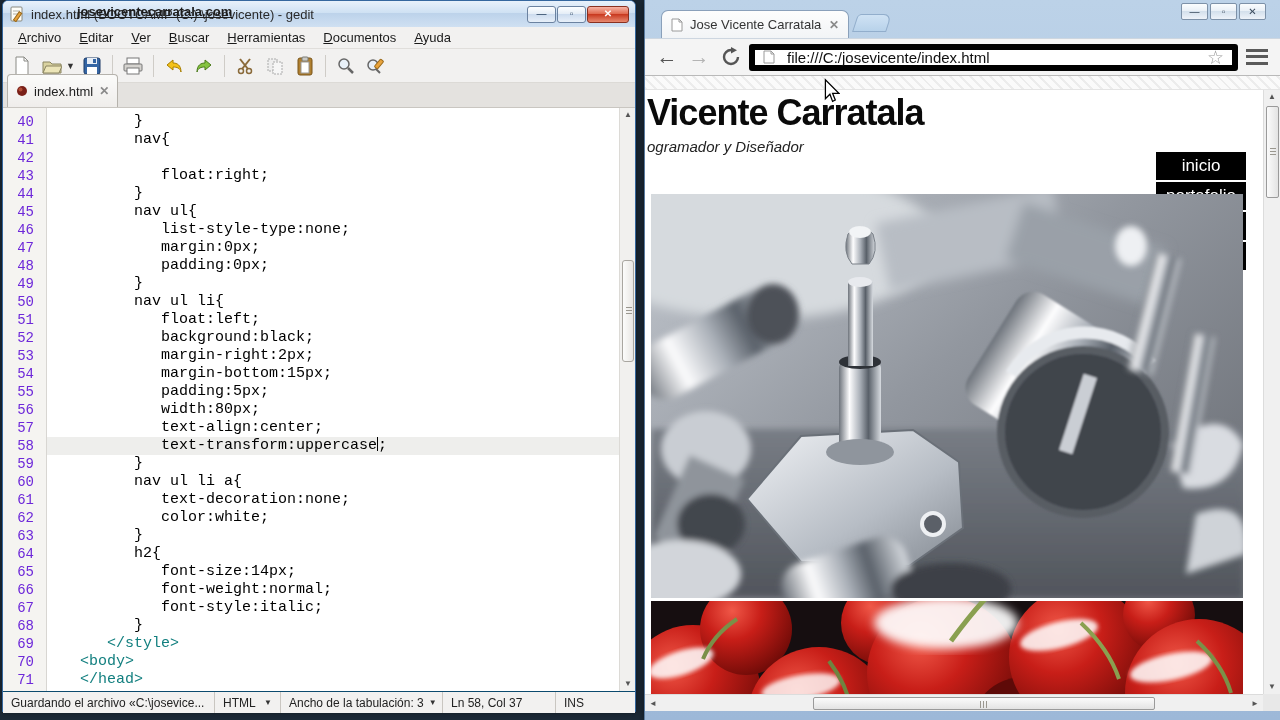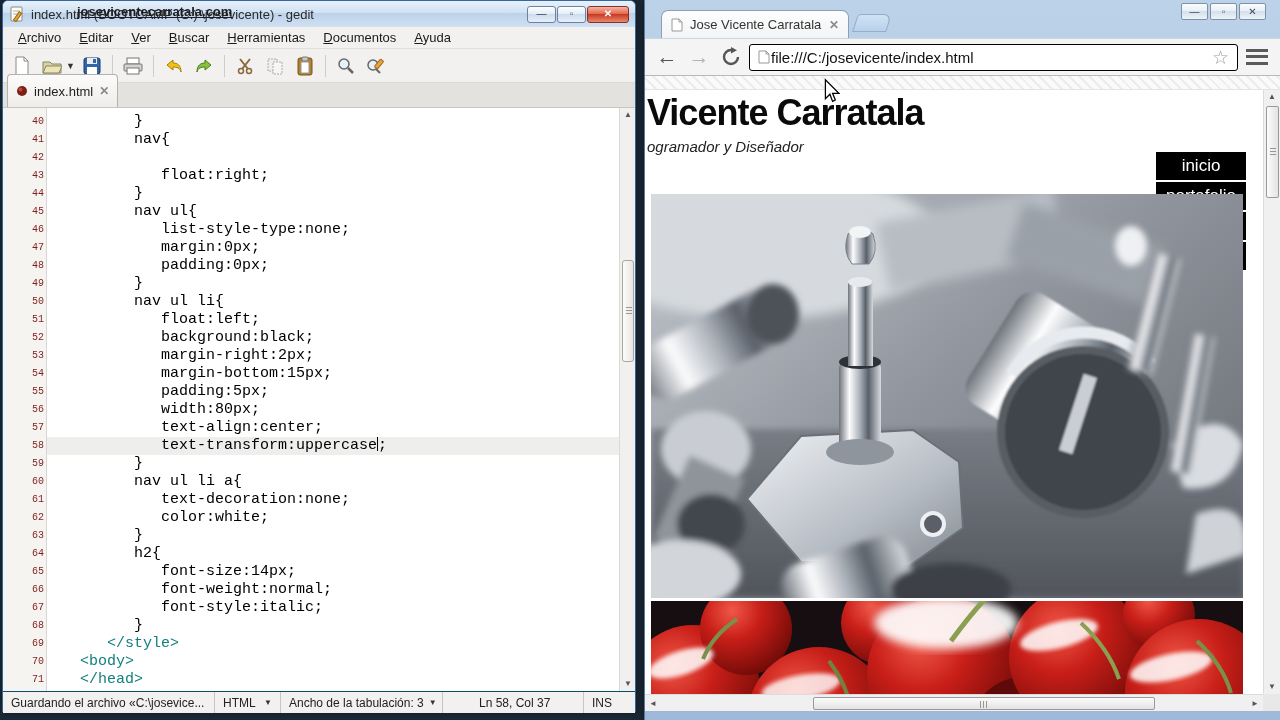--- a/index.html
+++ b/index.html
@@ -34,22 +34,22 @@
   .tdrop { font-size:9px; color:#333; margin-left:-3px; }
   .g-tabbar { height:25px; background:#e4e2df; display:flex; align-items:flex-end;
     padding-left:4px; border-bottom:1px solid #c9c6c1; }
   .g-tab { height:23px; background:linear-gradient(#fbfbfa,#efedeb);
     border:1px solid #b5b2ac; border-bottom:none; border-radius:4px 4px 0 0;
     display:flex; align-items:center; gap:6px; padding:16px 8px; font-size:13px; color:#222; }
   .tab-close { color:#8a8a8a; font-weight:bold; font-size:12px; }
   .g-editor { position:relative; display:flex; height:583px; background:#fff; overflow:hidden; }
   .gutter { width:44px; background:#f5f4f1; border-right:1px solid #d8d6d2;
     padding-top:5px; text-align:right; }
-  .gut-num { height:18px; line-height:18px; padding-right:2px;
-    font-family:"Liberation Mono", monospace; font-size:10px; color:#7f1d1d; }
+  .gut-num { height:18px; line-height:18px; padding-right:12px;
+    font-family:"Liberation Mono", monospace; font-size:14px; color:#6d28d9; }
   .codecol { flex:1; padding-top:5px; overflow:hidden; position:relative; }
   .code-line { height:18px; line-height:18px; white-space:pre;
     font-family:"Liberation Mono", monospace; font-size:15px; color:#000; padding-left:6px; }
   .code-line.current { background:#eeeeec; }
   .code-line.tag { color:#127f7f; }
   .caret { display:inline-block; width:1px; height:14px; background:#000;
     vertical-align:-2px; }
   .g-vscroll { width:16px; background:#f1f0ee; border-left:1px solid #dcdad6;
     position:relative; }
   .sarrow { position:absolute; left:0; width:16px; height:14px; font-size:8px;
@@ -59,21 +59,21 @@
     border-radius:3px; }
   .grip { position:absolute; left:3px; top:50%; width:6px; height:7px; margin-top:-4px;
     background:repeating-linear-gradient(#9a978f 0 1px,transparent 1px 3px); }
   .g-status { height:22px; background:#f2f1f0; border-top:1px solid #0c4a6e;
     display:flex; font-size:12px; color:#222; }
   .st-box { border-right:1px solid #c9c6c1; display:flex; align-items:center;
     padding:0 8px; white-space:nowrap; overflow:hidden; }
   .st-msg { width:212px; }
   .st-lang { width:66px; justify-content:space-between; }
   .st-tab { width:162px; justify-content:space-between; }
-  .st-pos { width:113px;margin-left:28px; }
+  .st-pos { width:113px; }
   .st-ins { flex:1; border-right:none; }
   .ddarr { font-size:8px; color:#333; margin-left:5px; }
 
   
   #chrome { position:absolute; left:644px; top:0; width:636px; height:720px;
     background:linear-gradient(#bcd2e8,#a8c2de 60%,#9db8d8); border-left:1px solid #5a7ba0;
     box-shadow:0 0 8px rgba(0,0,0,.5); }
   .c-tabstrip { position:relative; height:38px; }
   .c-winbtns { position:absolute; right:14px; top:3px; display:flex; gap:2px; }
   .cwbtn { width:27px; height:17px; border:1px solid #7d91a8; border-radius:2px;
@@ -85,22 +85,22 @@
     font-size:13px; color:#333; }
   .c-tab .ttl { flex:1; white-space:nowrap; overflow:hidden; }
   .c-newtab { position:absolute; left:210px; top:14px; width:34px; height:18px;
     background:linear-gradient(#cfe2f4,#b8d2ea); border:1px solid #92aecc;
     border-radius:4px 8px 0 0; transform:skewX(-18deg); }
   .c-toolbar { height:38px; background:#f4f4f4; border-top:1px solid #cdd6e0;
     border-bottom:1px solid #b9b9b9; display:flex; align-items:center; padding:0 8px; gap:4px; }
   .navbtn { width:28px; height:28px; display:flex; align-items:center; justify-content:center;
     font-size:21px; font-weight:bold; color:#555; }
   .navbtn.fwd { color:#b4b4b4; }
-  .omnibox { flex:1; height:27px; background:#fff; border:1px solid #000000;
-    border-radius:3px; display:flex; align-items:center; padding:0 8px; gap:1px; }
+  .omnibox { flex:1; height:27px; background:#fff; border:6px solid #000000;
+    border-radius:3px; display:flex; align-items:center; padding:0 8px; gap:12px; }
   .omni-url { flex:1; font-size:15px; color:#111; white-space:nowrap; overflow:hidden; }
   .star { font-size:19px; color:#9a9a9a; }
   .menu-burger { width:22px; height:16px; margin:0 4px;
     background:repeating-linear-gradient(#5a5a5a 0 3px,transparent 3px 6.5px); }
   .c-hatch { height:14px; background:repeating-linear-gradient(45deg,
     #ececec 0 2px,#fafafa 2px 7px); border-bottom:1px solid #e4e4e4; }
   .viewport { position:relative; height:621px; background:#fff; overflow:hidden; }
   .page-h1 { position:absolute; left:2px; top:2px; font-size:36px; font-weight:bold;
     color:#0a0a0a; letter-spacing:-1px; white-space:nowrap; }
   .page-h2 { position:absolute; left:2px; top:48px; font-size:15px; font-style:italic;

